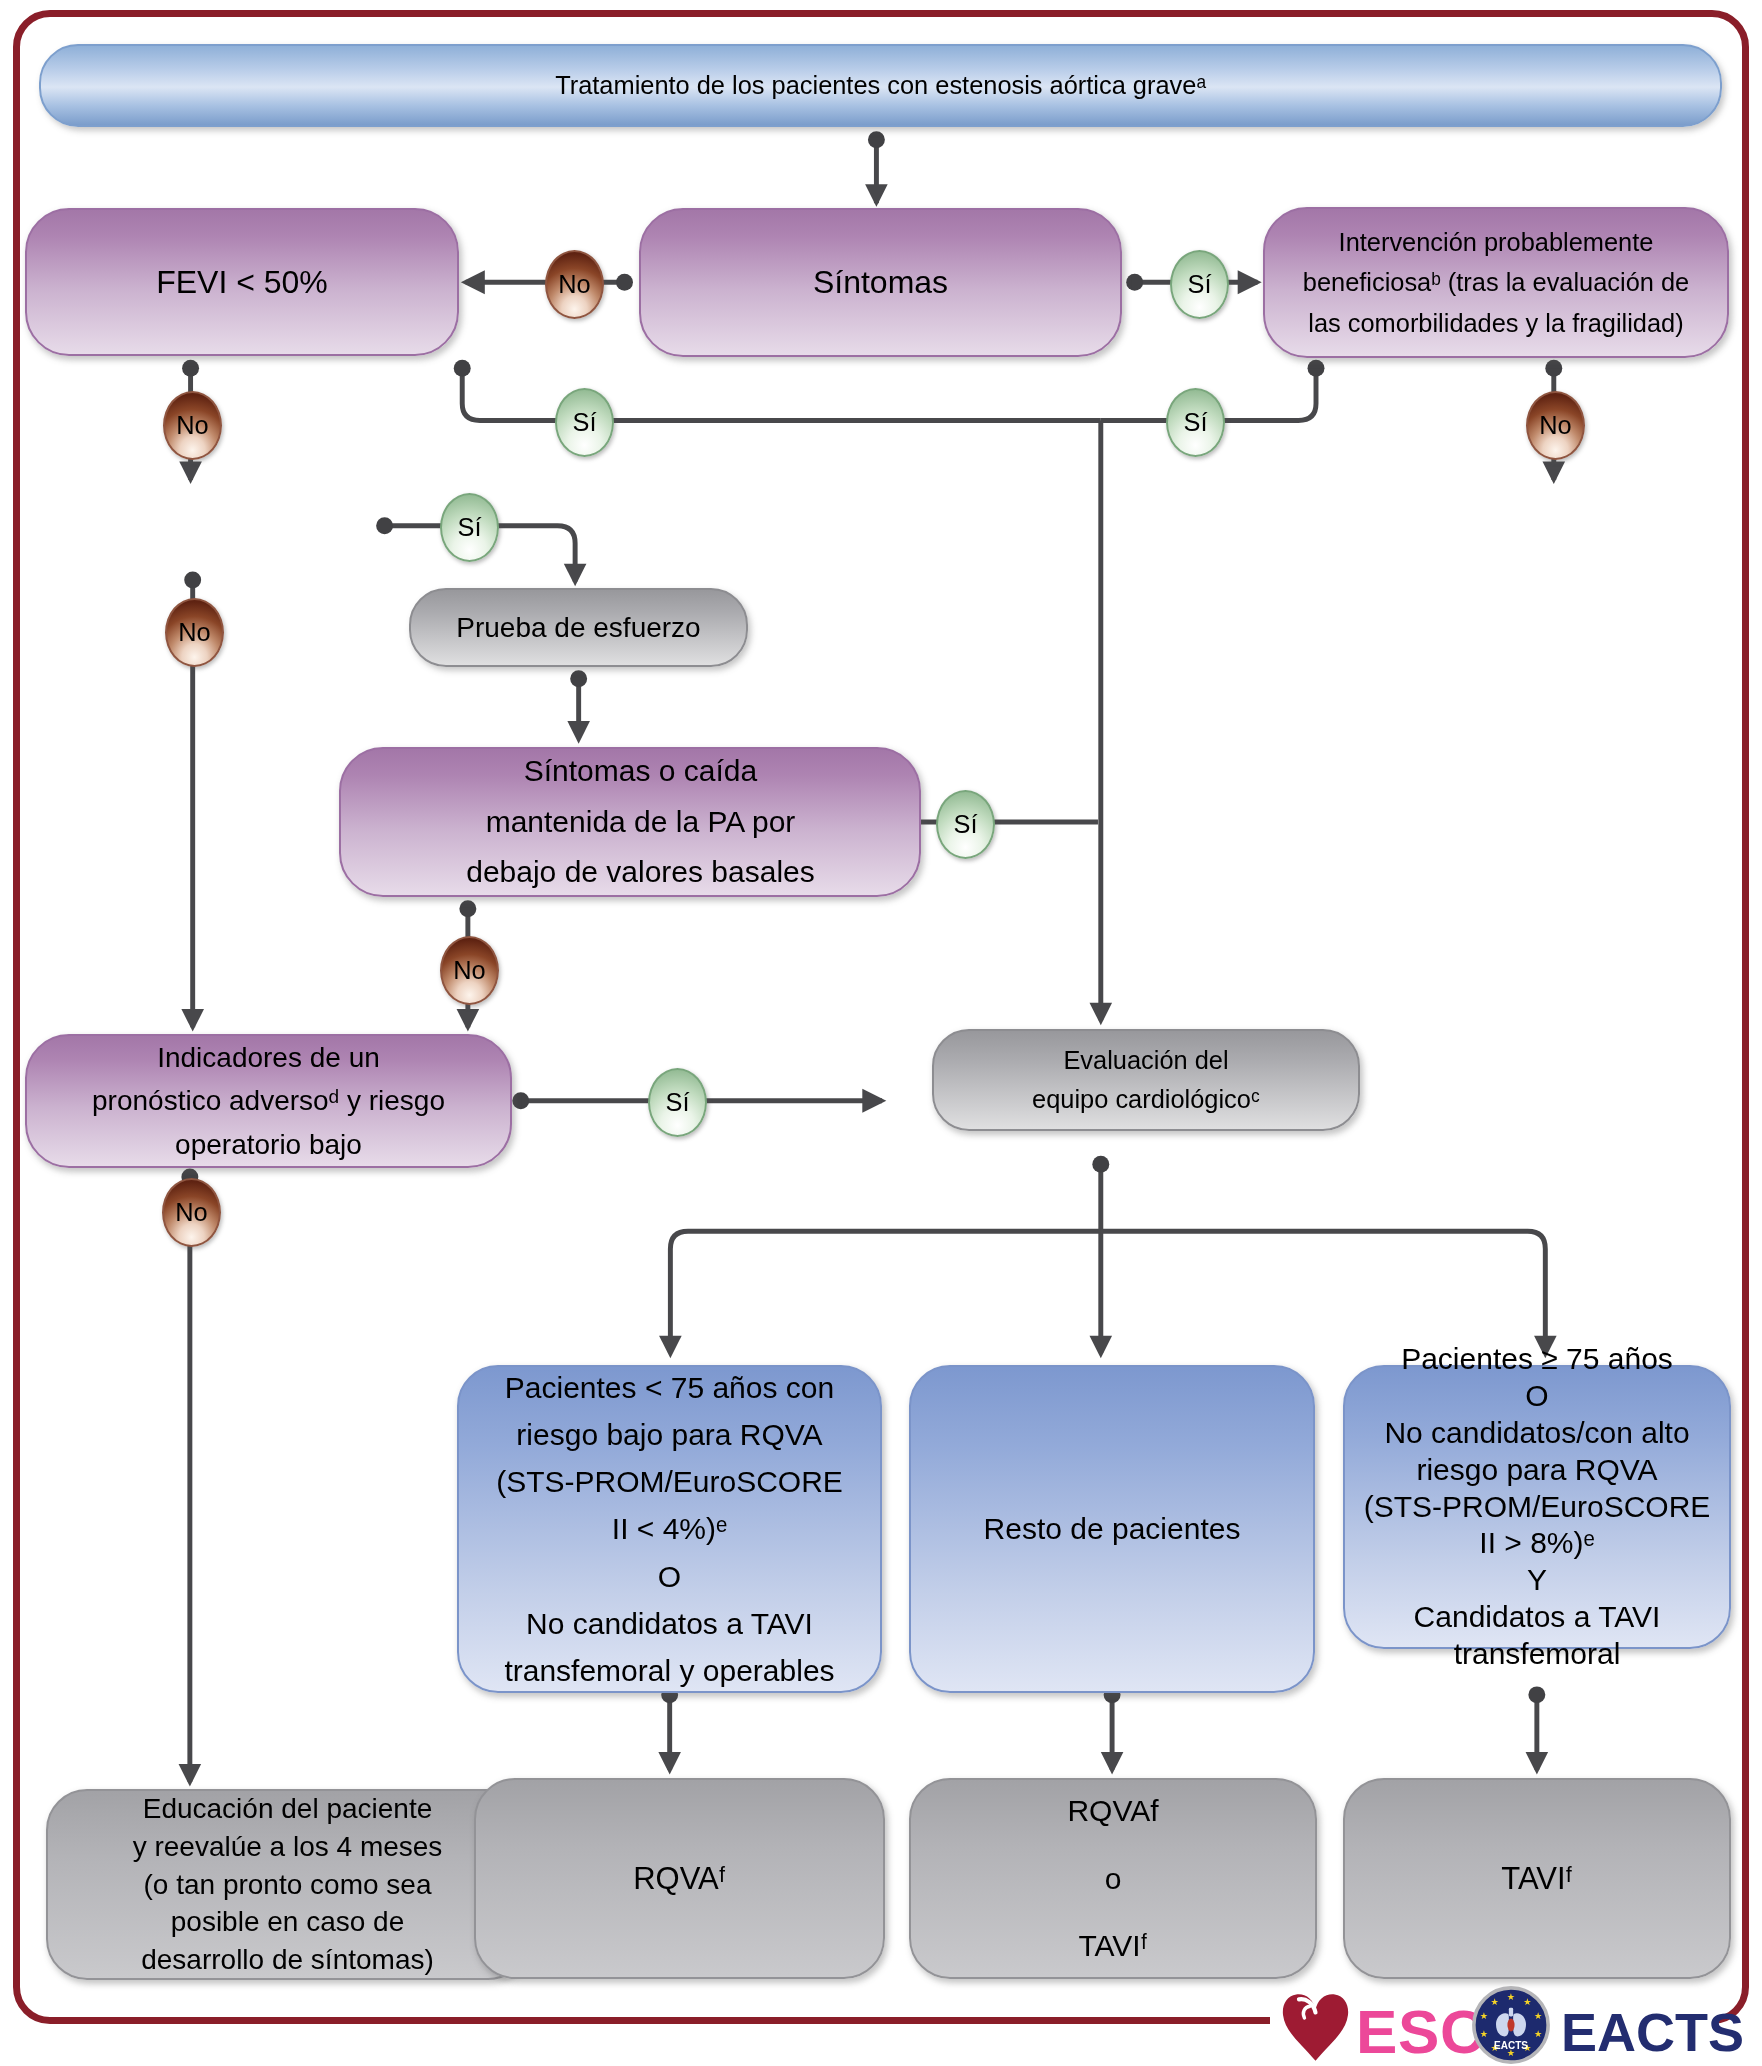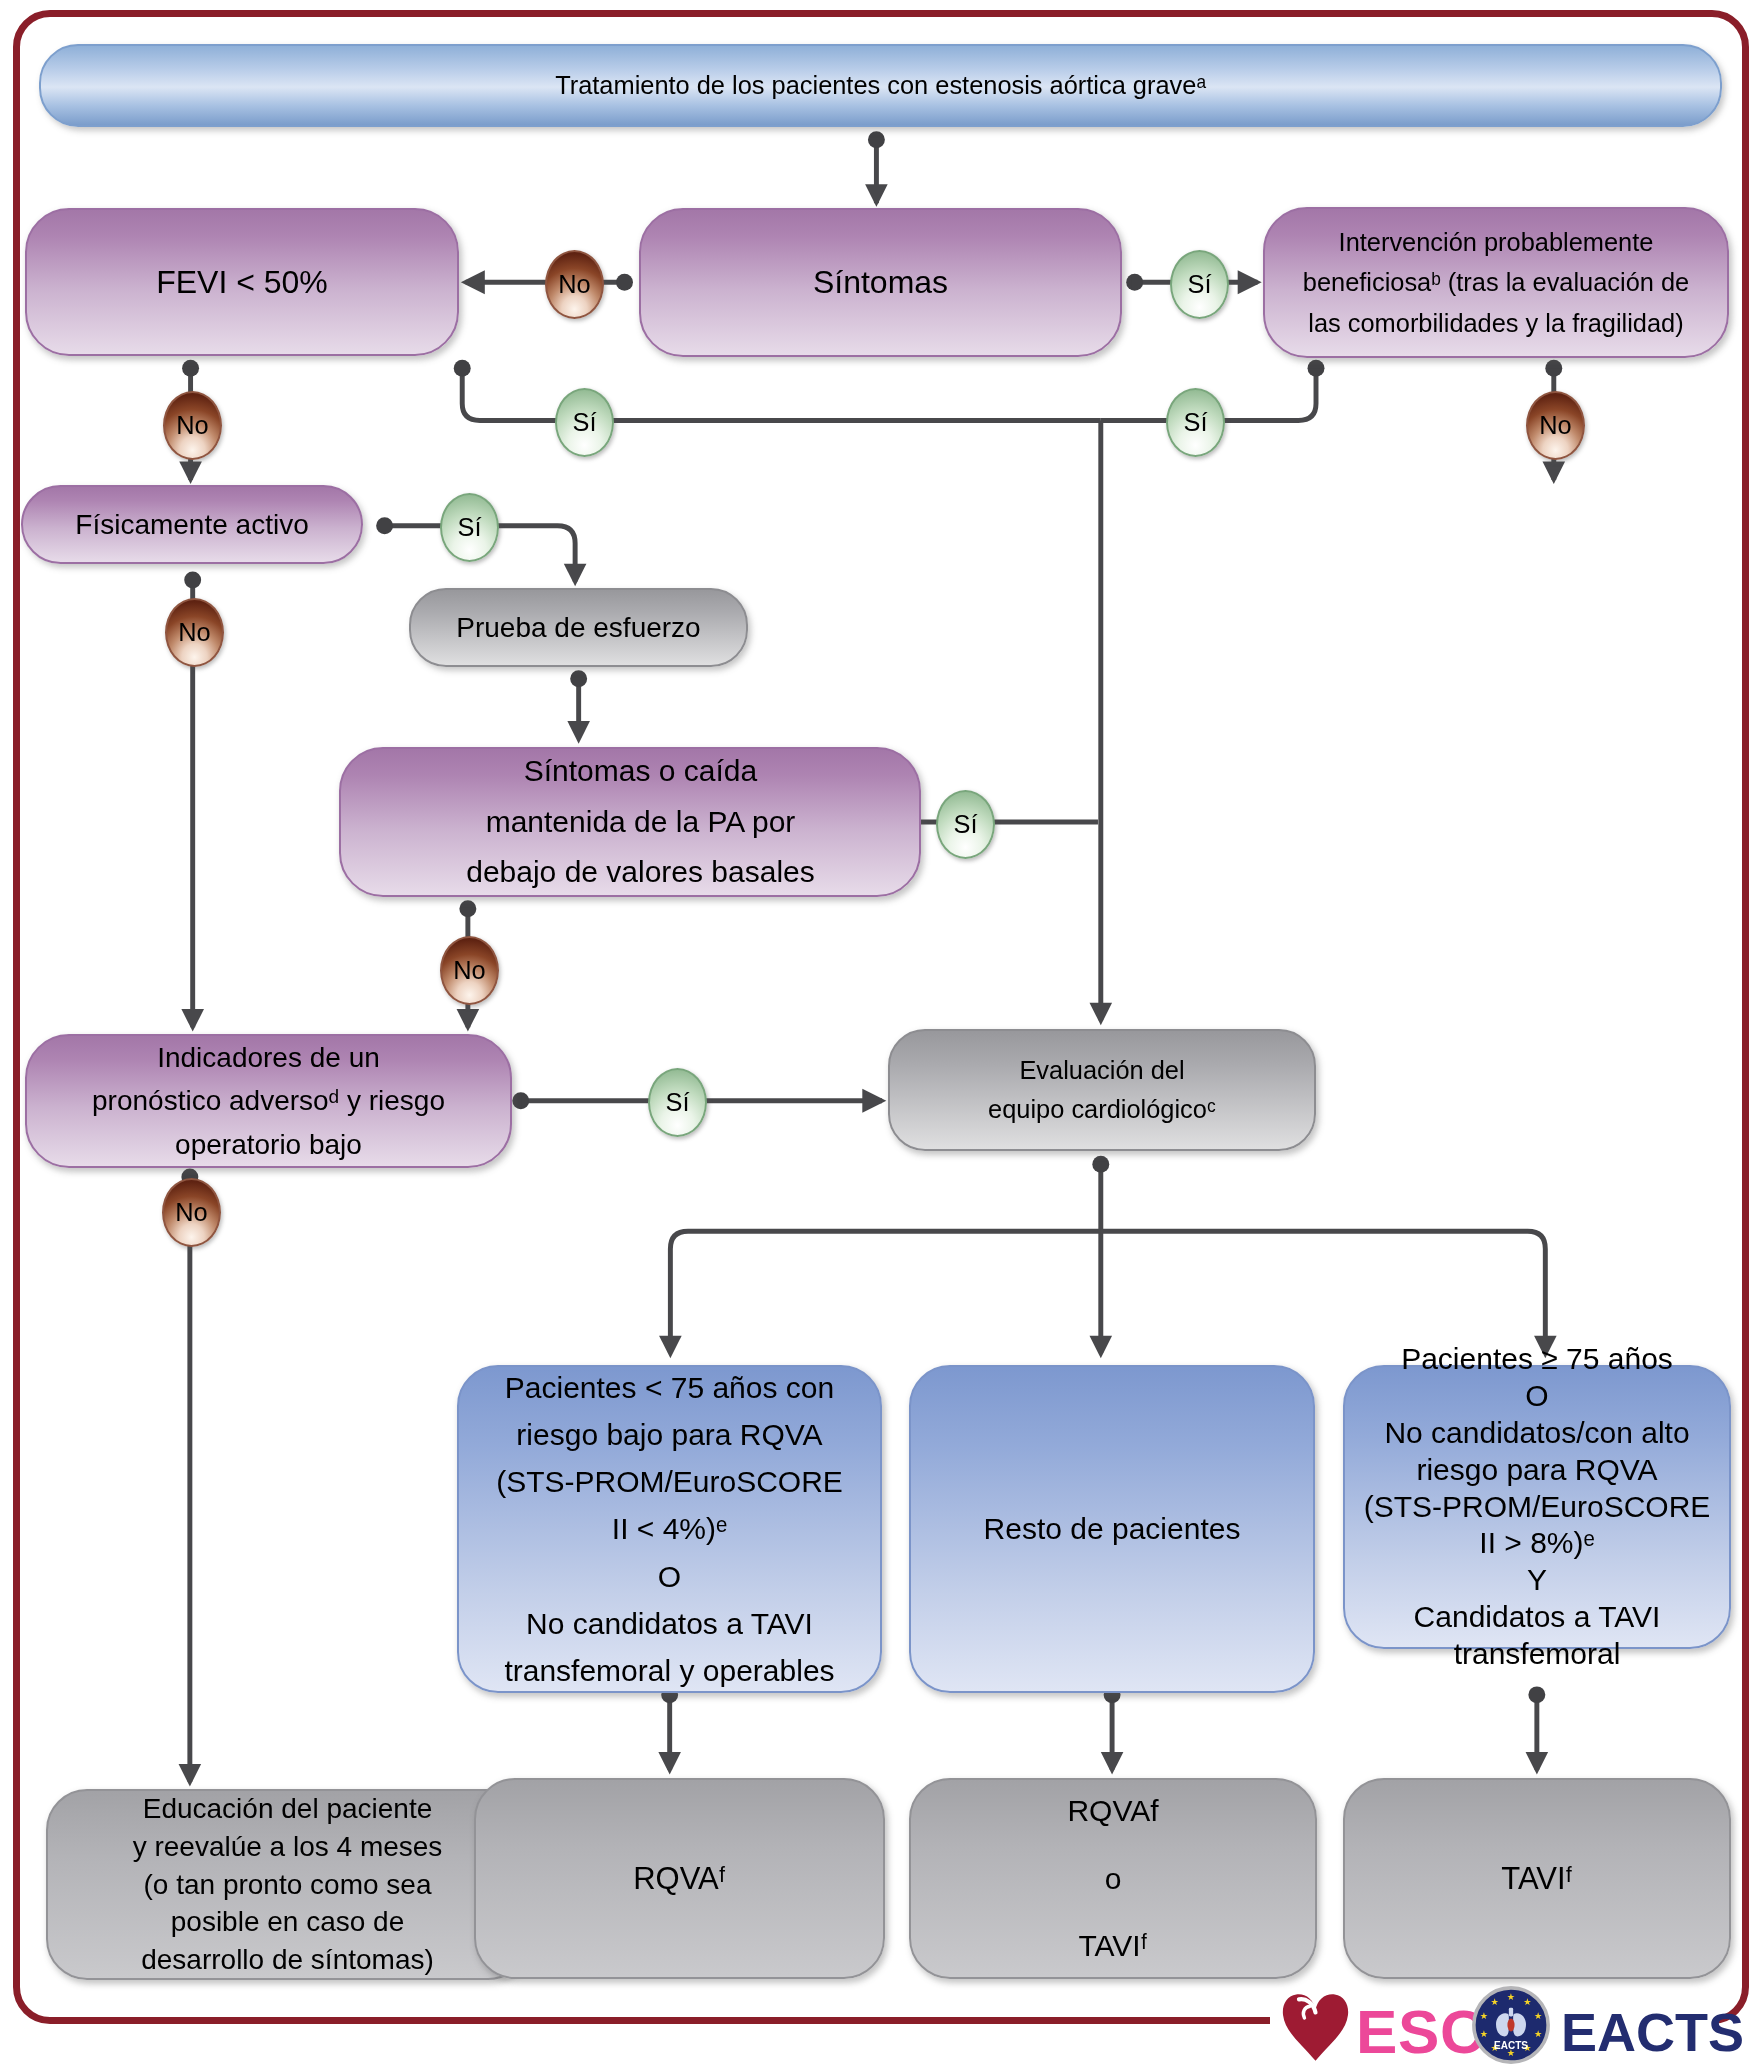--- a/index.html
+++ b/index.html
@@ -107,34 +107,33 @@
   <div class="box titlebar" style="left:39px;top:44px;width:1683px;height:83px;font-size:25.4px;">Tratamiento de los pacientes con estenosis aórtica graveᵃ</div>
 
   <div class="box purple" style="left:25px;top:208px;width:434px;height:148px;font-size:32px;">FEVI &lt; 50%</div>
 
   <div class="box purple" style="left:639px;top:208px;width:483px;height:149px;font-size:32px;">Síntomas</div>
 
   <div class="box purple" style="left:1263px;top:207px;width:466px;height:151px;font-size:25.4px;line-height:1.6;">Intervención probablemente
 beneficiosaᵇ (tras la evaluación de
 las comorbilidades y la fragilidad)</div>
 
-  <div class="box purple" style="left:21px;top:485px;width:342px;height:79px;font-size:28px;">Físicamente activo</div>
 
 
   <div class="box graysm" style="left:409px;top:588px;width:339px;height:79px;font-size:28px;">Prueba de esfuerzo</div>
 
   <div class="box purple" style="left:339px;top:747px;width:582px;height:150px;font-size:30px;line-height:1.68;padding-left:21px;">Síntomas o caída
 mantenida de la PA por
 debajo de valores basales</div>
 
   <div class="box purple" style="left:25px;top:1034px;width:487px;height:134px;font-size:28px;line-height:1.55;">Indicadores de un
 pronóstico adversoᵈ y riesgo
 operatorio bajo</div>
 
-  <div class="box graysm" style="left:888px;top:1029px;width:428px;height:122px;font-size:25.4px;line-height:1.55;">Evaluación del
+  <div class="box graysm" style="left:932px;top:1029px;width:428px;height:102px;font-size:25.4px;line-height:1.55;">Evaluación del
 equipo cardiológicoᶜ</div>
 
   <div class="box blue" style="left:457px;top:1365px;width:425px;height:328px;font-size:30px;line-height:1.57;">Pacientes &lt; 75 años con
 riesgo bajo para RQVA
 (STS-PROM/EuroSCORE
 II &lt; 4%)ᵉ
 O
 No candidatos a TAVI
 transfemoral y operables</div>
 

